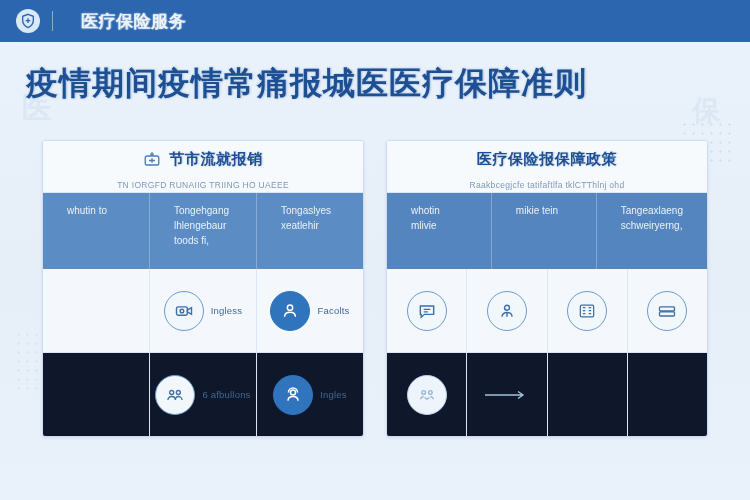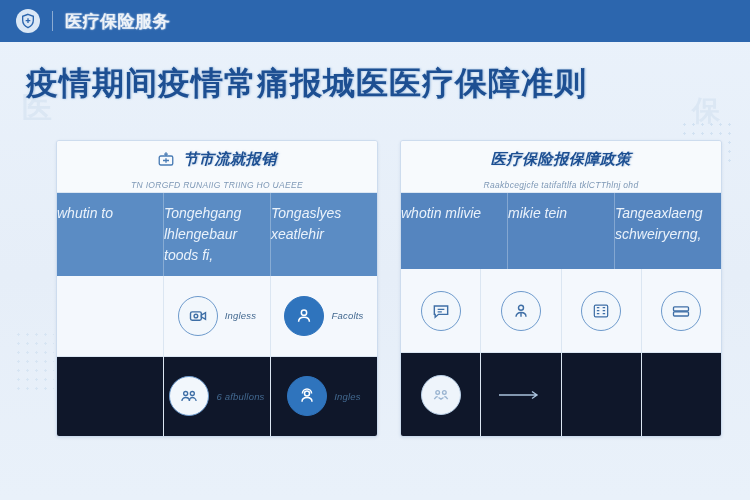--- a/index.html
+++ b/index.html
@@ -37,20 +37,21 @@
   }
   .topbar-title {
     color: #ffffff;
     font-size: 17px;
     letter-spacing: .5px;
     font-weight: bold;
     text-shadow: 0 0 2px rgba(255,255,255,.55), 1px 0 1px rgba(180,205,235,.7);
     opacity: .92;
     filter: blur(.3px);
     white-space: nowrap;
+    margin-left: 16px;
   }
 
   
   .wm {
     position: absolute;
     color: #d7e4f2;
     font-weight: bold;
     user-select: none;
     opacity: .75;
   }
@@ -92,25 +93,24 @@
     top: 108px;
     width: 580px; left: 85px;
     height: 2px;
     background: linear-gradient(90deg, rgba(46,102,174,0) 0%, rgba(46,102,174,.35) 18%, rgba(46,102,174,.35) 82%, rgba(46,102,174,0) 100%);
     opacity: .0;
   }
 
   
   .panels {
     position: absolute;
-    top: 140px; left: 56px;
+    top: 140px; left: 42px;
     width: 666px; height: 297px;
     display: flex;
     gap: 22px;
-    font-style: italic;
   }
   .panel {
     flex: 1;
     background: #f4f8fd;
     border: 1px solid #cddcee;
     border-radius: 3px;
     box-shadow: 0 1px 3px rgba(60,100,150,.12);
     display: flex;
     flex-direction: column;
     overflow: hidden;
@@ -143,22 +143,22 @@
 
   
   .col-head {
     display: flex;
     background: #5b8cc4;
     min-height: 76px;
   }
   .col-head.dark { background: #5585bf; }
   .col-head .col {
     flex: 1;
-    padding: 10px 0;
-    font-size: 14px;
+    padding: 10px 24px;
+    font-size: 10px;
     line-height: 1.5;
     color: #eaf2fb;
     border-right: 1px solid rgba(255,255,255,.28);
     filter: blur(.25px);
   }
   .col-head .col:last-child { border-right: none; }
 
   
   .rows { flex: 1; display: flex; flex-direction: column; }
   .row {

